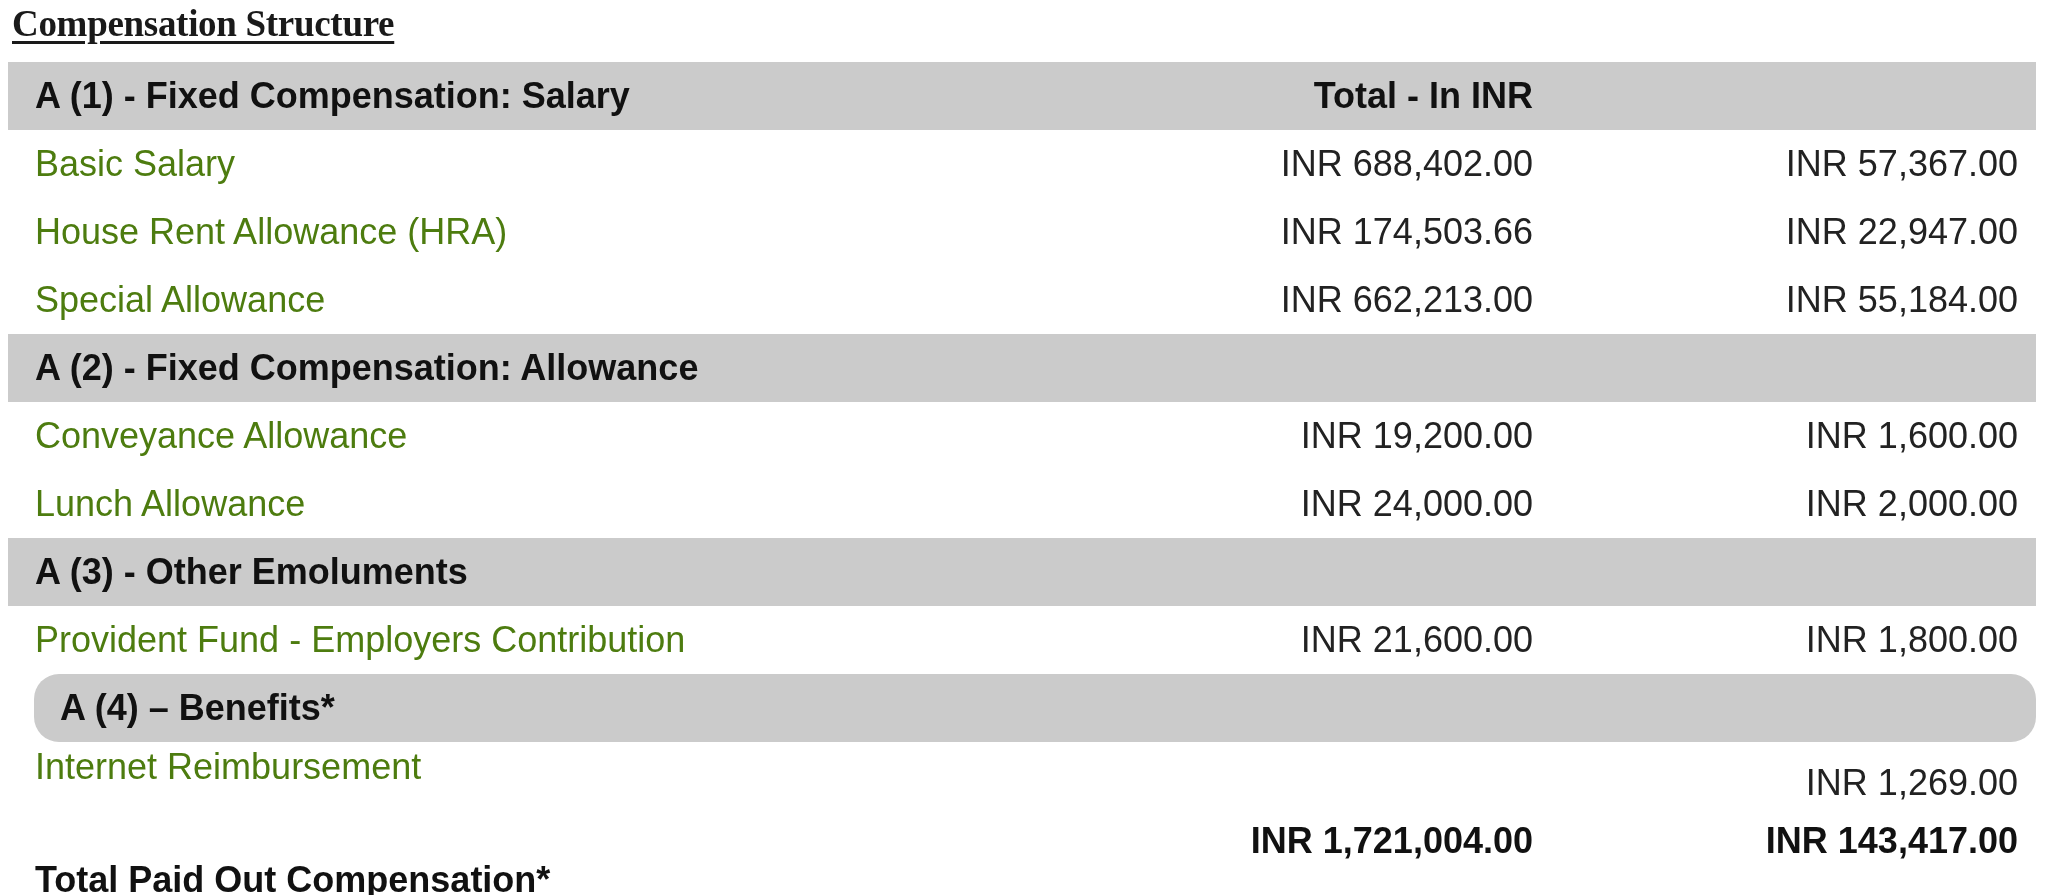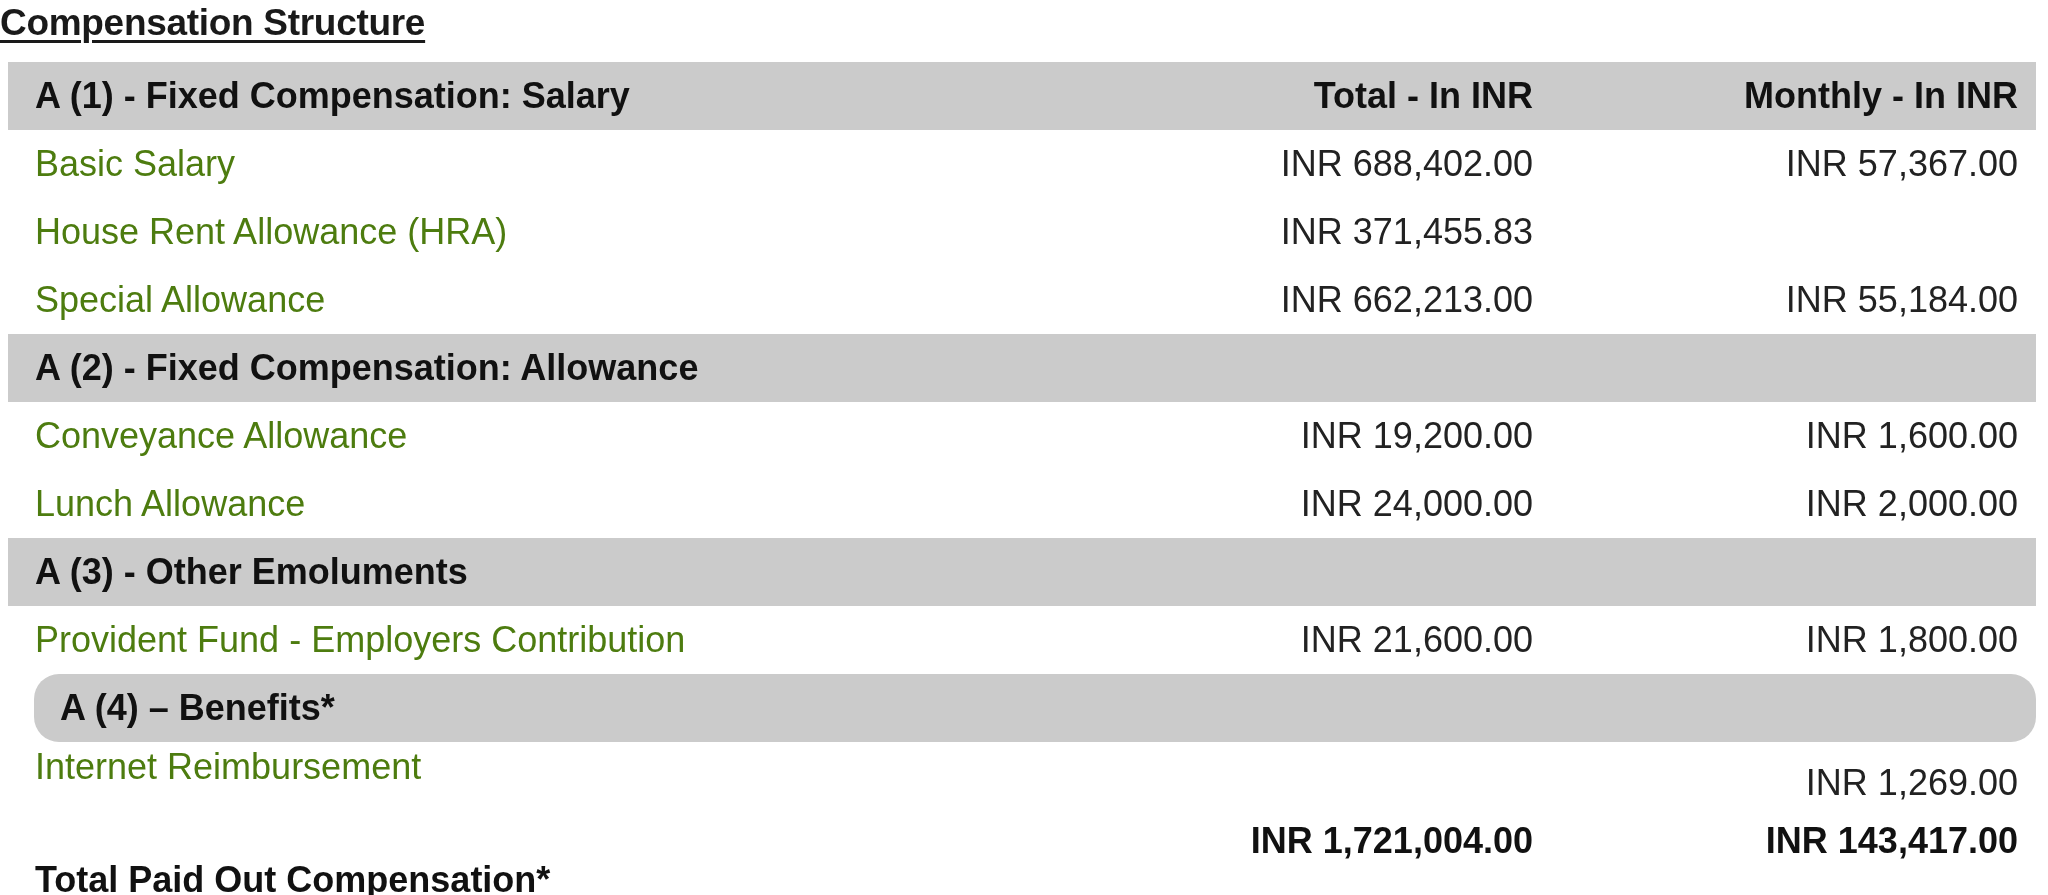--- a/index.html
+++ b/index.html
@@ -10,29 +10,30 @@
     body {
       width: 2048px;
       height: 895px;
       position: relative;
       overflow: hidden;
       font-family: "Liberation Sans", "DejaVu Sans", sans-serif;
       color: #222222;
     }
     .title {
       position: absolute;
-      left: 0;
+      left: 12px;
       top: 2px;
       font-size: 37px;
       font-weight: bold;
       color: #1a1a1a;
       text-decoration: underline;
       text-decoration-thickness: 3px;
       text-underline-offset: 5px;
       letter-spacing: -0.3px;
+      font-family: Liberation Serif, serif;
     }
     .table {
       position: absolute;
       left: 8px;
       top: 62px;
       width: 2028px;
     }
     .row {
       position: relative;
       height: 68px;
@@ -79,30 +80,30 @@
 </head>
 <body>
 
 <div class="title">Compensation Structure</div>
 
 <div class="table">
 
   <div class="row section">
     <span class="label">A (1) - Fixed Compensation: Salary</span>
     <span class="annual">Total - In INR</span>
-    <span class="monthly">Monthly - In INR</span>
   </div>
   <div class="row item">
     <span class="label">Basic Salary</span>
     <span class="annual">INR 688,402.00</span>
     <span class="monthly">INR 57,367.00</span>
   </div>
   <div class="row item">
     <span class="label">House Rent Allowance (HRA)</span>
-    <span class="annual">INR 371,455.83</span>
+    <span class="annual">INR 174,503.66</span>
+    <span class="monthly">INR 22,947.00</span>
   </div>
   <div class="row item">
     <span class="label">Special Allowance</span>
     <span class="annual">INR 662,213.00</span>
     <span class="monthly">INR 55,184.00</span>
   </div>
 
   <div class="row section">
     <span class="label">A (2) - Fixed Compensation: Allowance</span>
   </div>

